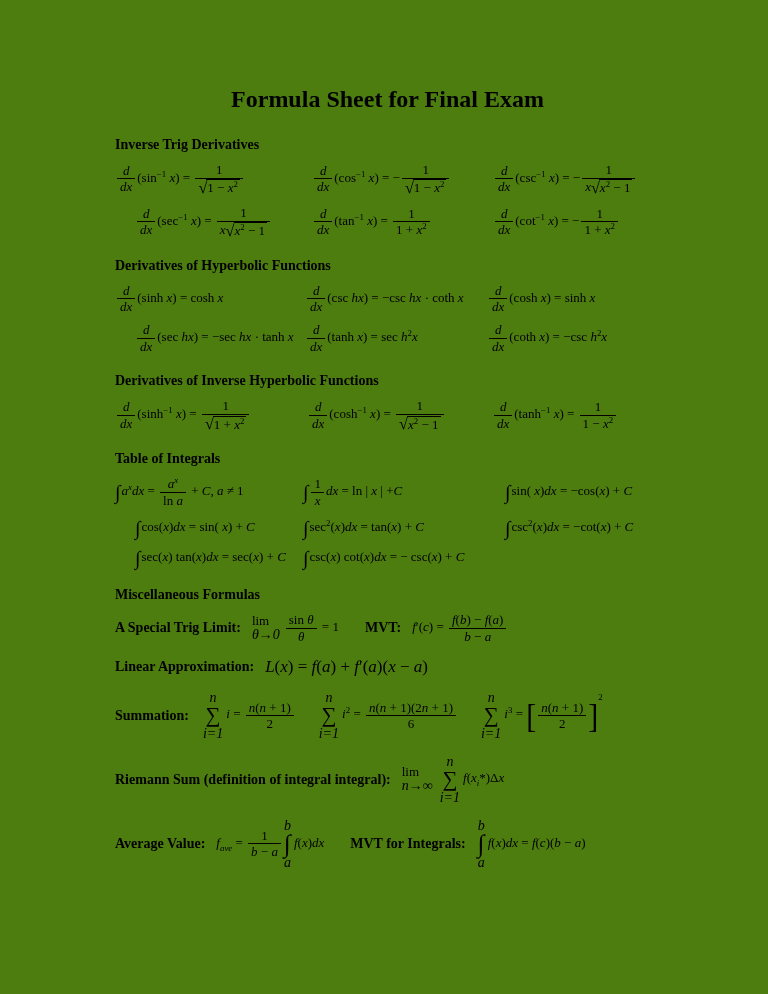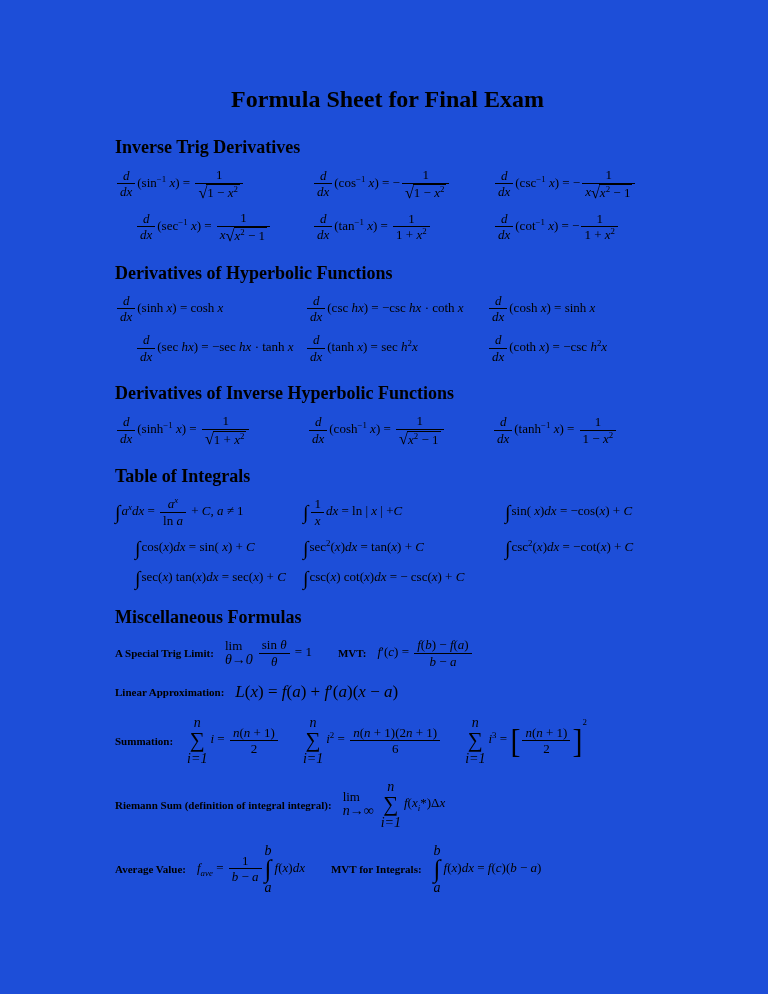--- a/index.html
+++ b/index.html
@@ -1,32 +1,32 @@
 <!DOCTYPE html>
 <html><head>
 <meta charset="utf-8">
 <style>
   html,body{margin:0;padding:0;background:#ffffff;}
   .page{
-    position:relative;width:768px;height:994px;background:#1d4ed8;color:#000;
+    position:relative;width:768px;height:994px;background:#4d7c0f;color:#000;
     font-family:"Liberation Serif","DejaVu Serif",serif;overflow:hidden;
   }
   .content{position:absolute;left:115px;top:86px;width:545px;}
   .title{font-size:24px;font-weight:bold;text-align:center;margin:0 0 24px 0;}
-  .heading{font-size:18px;font-weight:bold;margin:0 0 9px 0;}
+  .heading{font-size:14px;font-weight:bold;margin:0 0 9px 0;}
   .msection{margin-bottom:19px;}
   .fgrid{display:grid;row-gap:9px;align-items:center;}
   .cols-inverse-trig{grid-template-columns:177px 181px 1fr;}
   .cols-hyperbolic{grid-template-columns:170px 182px 1fr;row-gap:7px;}
   .cols-inverse-hyperbolic{grid-template-columns:172px 185px 1fr;}
   .cols-integrals{grid-template-columns:168px 202px 1fr;row-gap:10px;}
   .formula{font-size:13px;white-space:nowrap;}
   .formula.large{font-size:17px;}
   .misc-line{display:flex;align-items:center;margin-bottom:13px;}
-  .misc-label{font-size:11px;font-weight:bold;white-space:nowrap;margin-right:11px;}
+  .misc-label{font-size:14px;font-weight:bold;white-space:nowrap;margin-right:11px;}
   .formula + .misc-label{margin-left:26px;}
   .formula + .formula{margin-left:20px;}
 
   
   .mi{font-style:italic;}
   .frac{display:inline-block;vertical-align:middle;text-align:center;margin:0 2px;}
   .num,.den{display:block;line-height:1.2;padding:0 3px;}
   .den{border-top:1px solid #000;}
   .sqrt{display:inline-flex;vertical-align:middle;align-items:stretch;}
   .rad{font-size:1.25em;line-height:0.9;align-self:flex-end;margin-right:-1px;}

